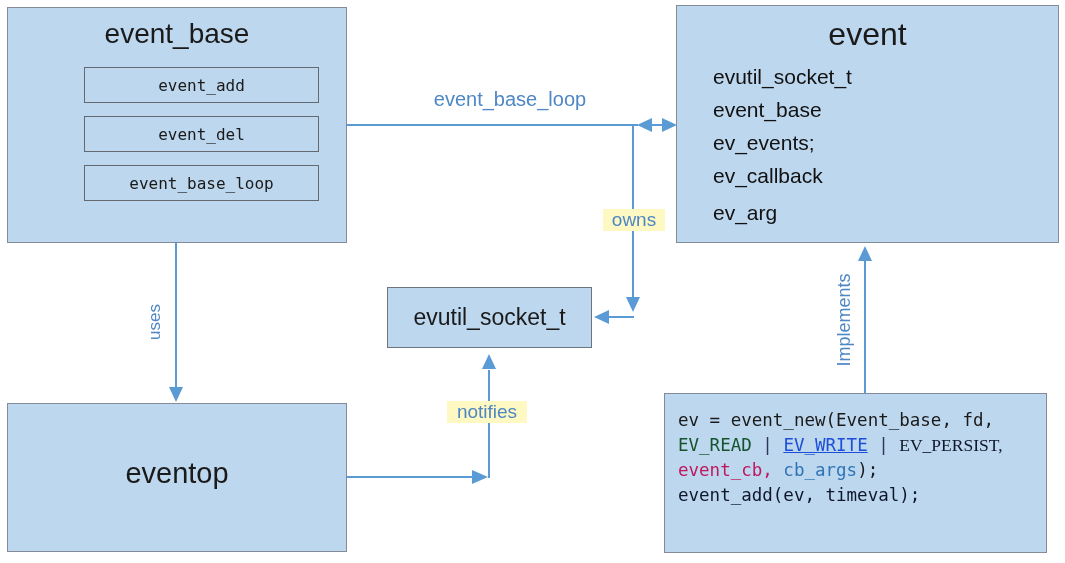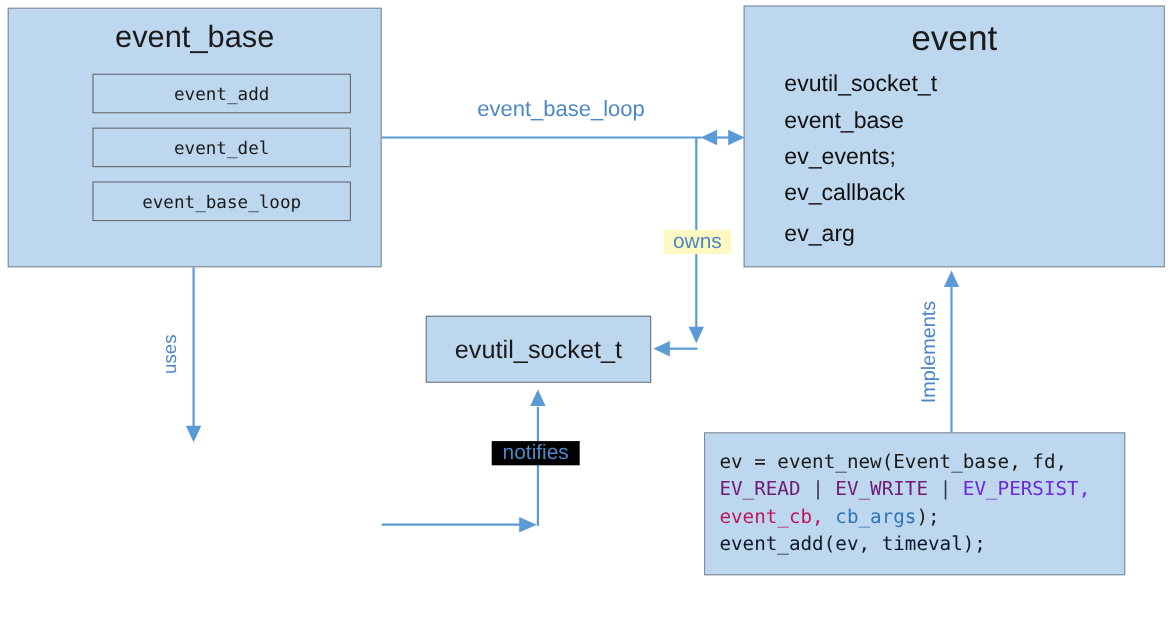--- a/index.html
+++ b/index.html
@@ -35,29 +35,29 @@
   
   .evu{left:387px;top:287px;width:205px;height:61px;display:flex;align-items:center;justify-content:center;
        border-color:#6E747C;}
   .evu-title{font-size:23px;color:var(--ink);}
 
   
   .eop{left:7px;top:403px;width:340px;height:149px;display:flex;align-items:center;justify-content:center;}
   .eop-title{font-size:29px;color:var(--ink);margin-bottom:8px;}
 
   
-  .code{left:640px;top:393px;width:383px;height:130px;padding:14px 0 0 13px;
+  .code{left:664px;top:393px;width:383px;height:160px;padding:14px 0 0 13px;
         font-family:"DejaVu Sans Mono",monospace;font-size:17.5px;}
   .code .code-line{line-height:25px;white-space:pre;}
 
   
   .lbl{position:absolute;color:var(--label);z-index:3;text-align:center;}
   .lbl-ebl{left:420px;top:88px;width:180px;font-size:20px;}
   .lbl-owns{left:603px;top:209px;width:62px;font-size:19px;background:#fef9c3;}
-  .lbl-notifies{left:447px;top:401px;width:80px;font-size:19px;background:#000000;}
+  .lbl-notifies{left:447px;top:401px;width:80px;font-size:19px;background:#fef9c3;}
   .lbl-uses{left:136px;top:311px;width:40px;height:22px;font-size:17px;transform:rotate(-90deg);}
   .lbl-impl{left:795px;top:309px;width:100px;height:22px;font-size:18px;transform:rotate(-90deg);}
 
   .wires{position:absolute;left:0;top:0;width:1065px;height:563px;z-index:2;pointer-events:none;color:var(--arrow);}
   .wires line{stroke:currentColor;stroke-width:2;}
   .wires polygon{fill:currentColor;stroke:none;}
 </style>
 </head>
 <body>
 
@@ -80,24 +80,27 @@
         <div class="field">ev_events;</div>
         <div class="field">ev_callback</div>
         <div class="field">ev_arg</div>
       </div>
   </div>
 
   <div class="box evu">
     <div class="evu-title">evutil_socket_t</div>
   </div>
 
+  <div class="box eop">
+    <div class="eop-title">eventop</div>
+  </div>
 
   <div class="box code">
       <div class="code-line"><span style="color: rgb(26, 26, 26);">ev = event_new(Event_base, fd,</span></div>
-      <div class="code-line"><span style="color: #701a75;">EV_READ</span><span style="color: rgb(51, 51, 92);"> | </span><span style="color: #701a75;">EV_WRITE</span><span style="color: rgb(51, 51, 92);"> | </span><span style="color: #6d28d9;">EV_PERSIST,</span></div>
+      <div class="code-line"><span style="color: #14532d;">EV_READ</span><span style="color: rgb(51, 51, 92);"> | </span><span style="color: #1d4ed8; text-decoration: underline;">EV_WRITE</span><span style="color: rgb(51, 51, 92);"> | </span><span style="color: #0f172a; font-family: Liberation Serif, serif;">EV_PERSIST,</span></div>
       <div class="code-line"><span style="color: #be185d; text-align: right;">event_cb, </span><span style="color: rgb(46, 117, 182);">cb_args</span><span style="color: rgb(26, 26, 26);">);</span></div>
       <div class="code-line"><span style="color: #0f172a; margin-top: 24px;">event_add(ev, timeval);</span></div>
     </div>
 
   <div class="lbl lbl-ebl">event_base_loop</div>
   <div class="lbl lbl-owns">owns</div>
   <div class="lbl lbl-uses">uses</div>
   <div class="lbl lbl-notifies">notifies</div>
   <div class="lbl lbl-impl">Implements</div>
 

